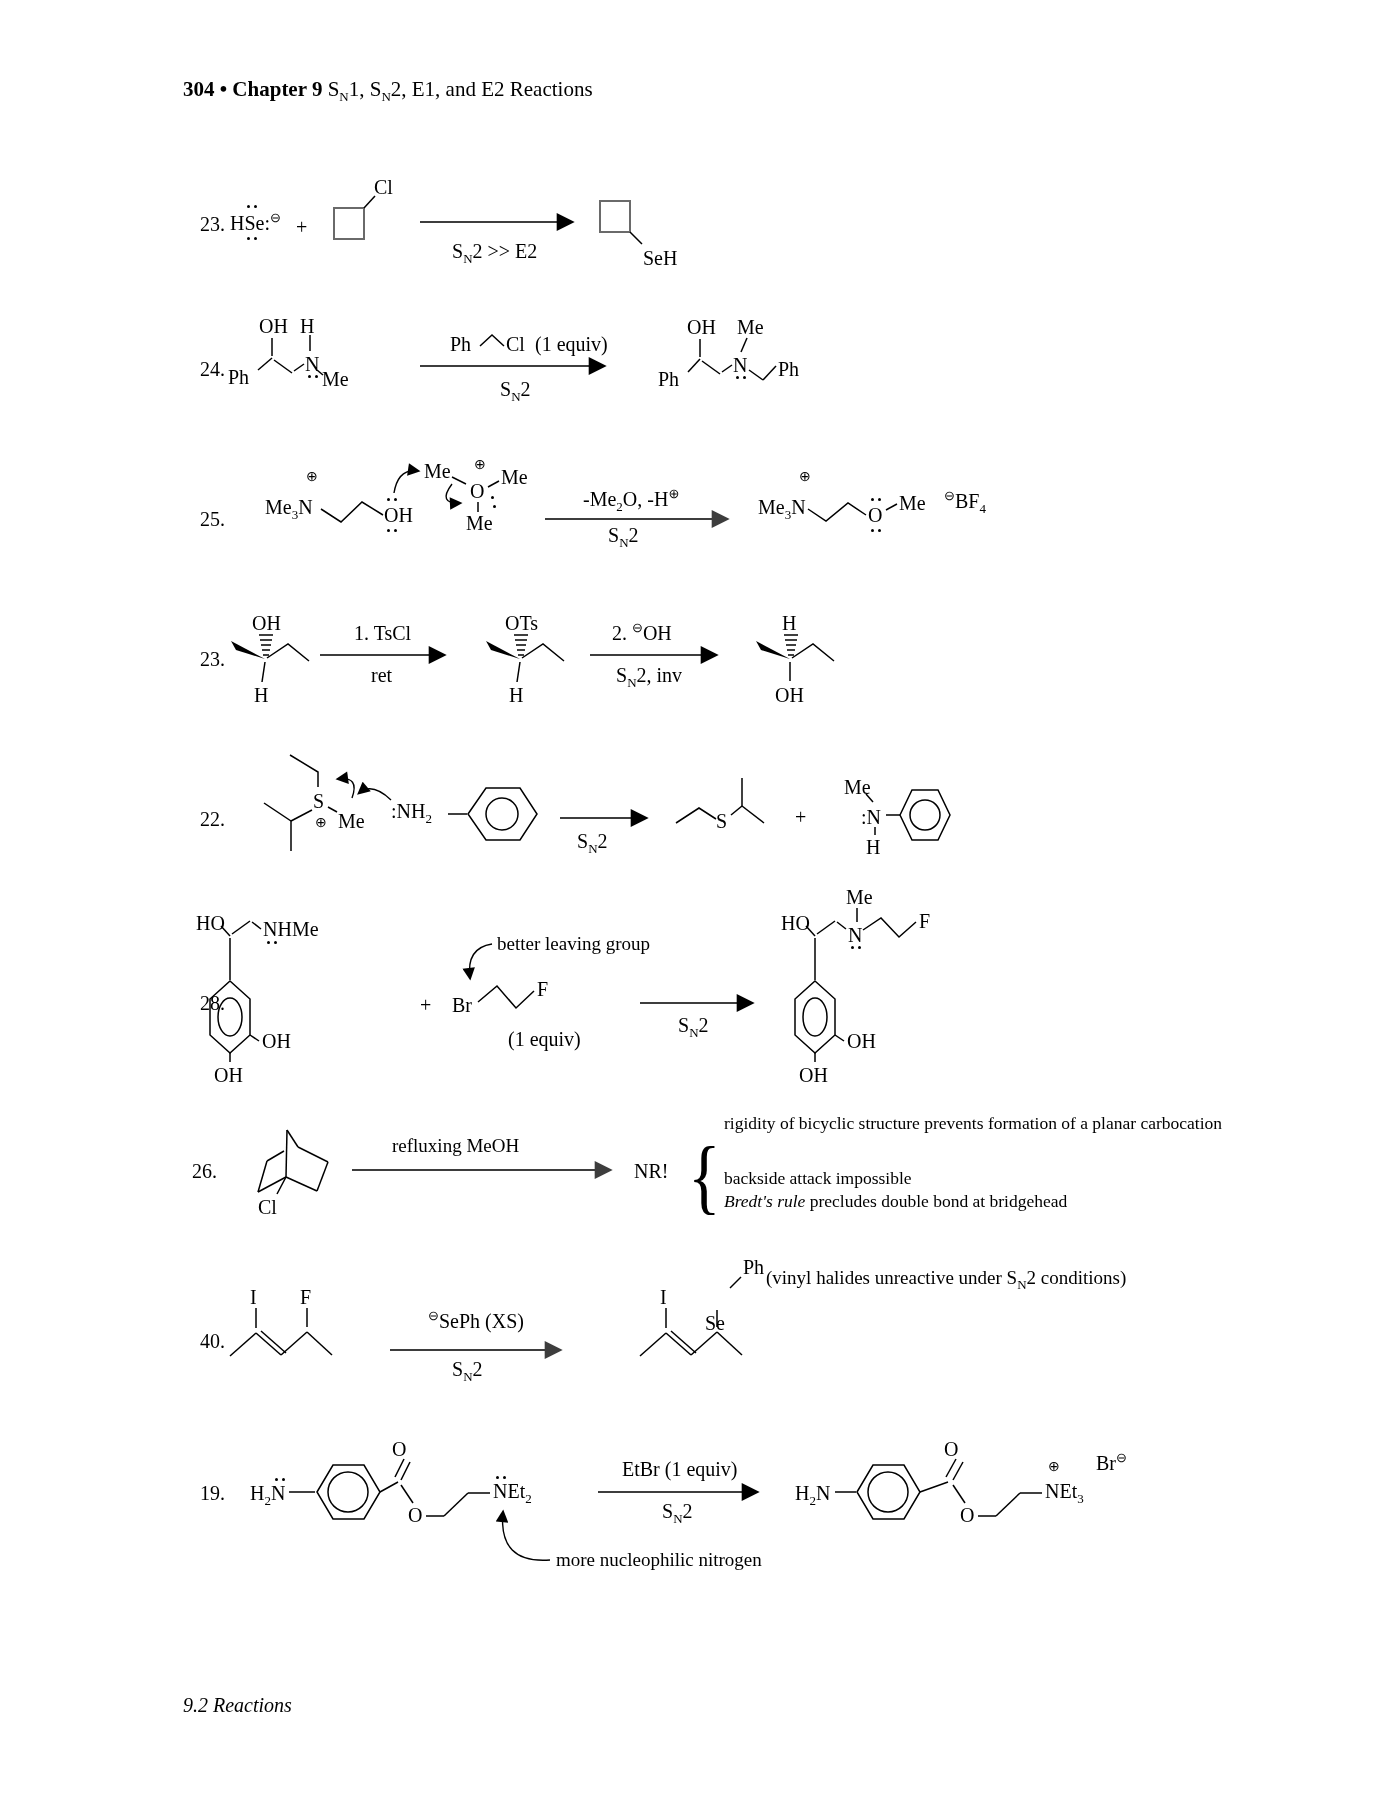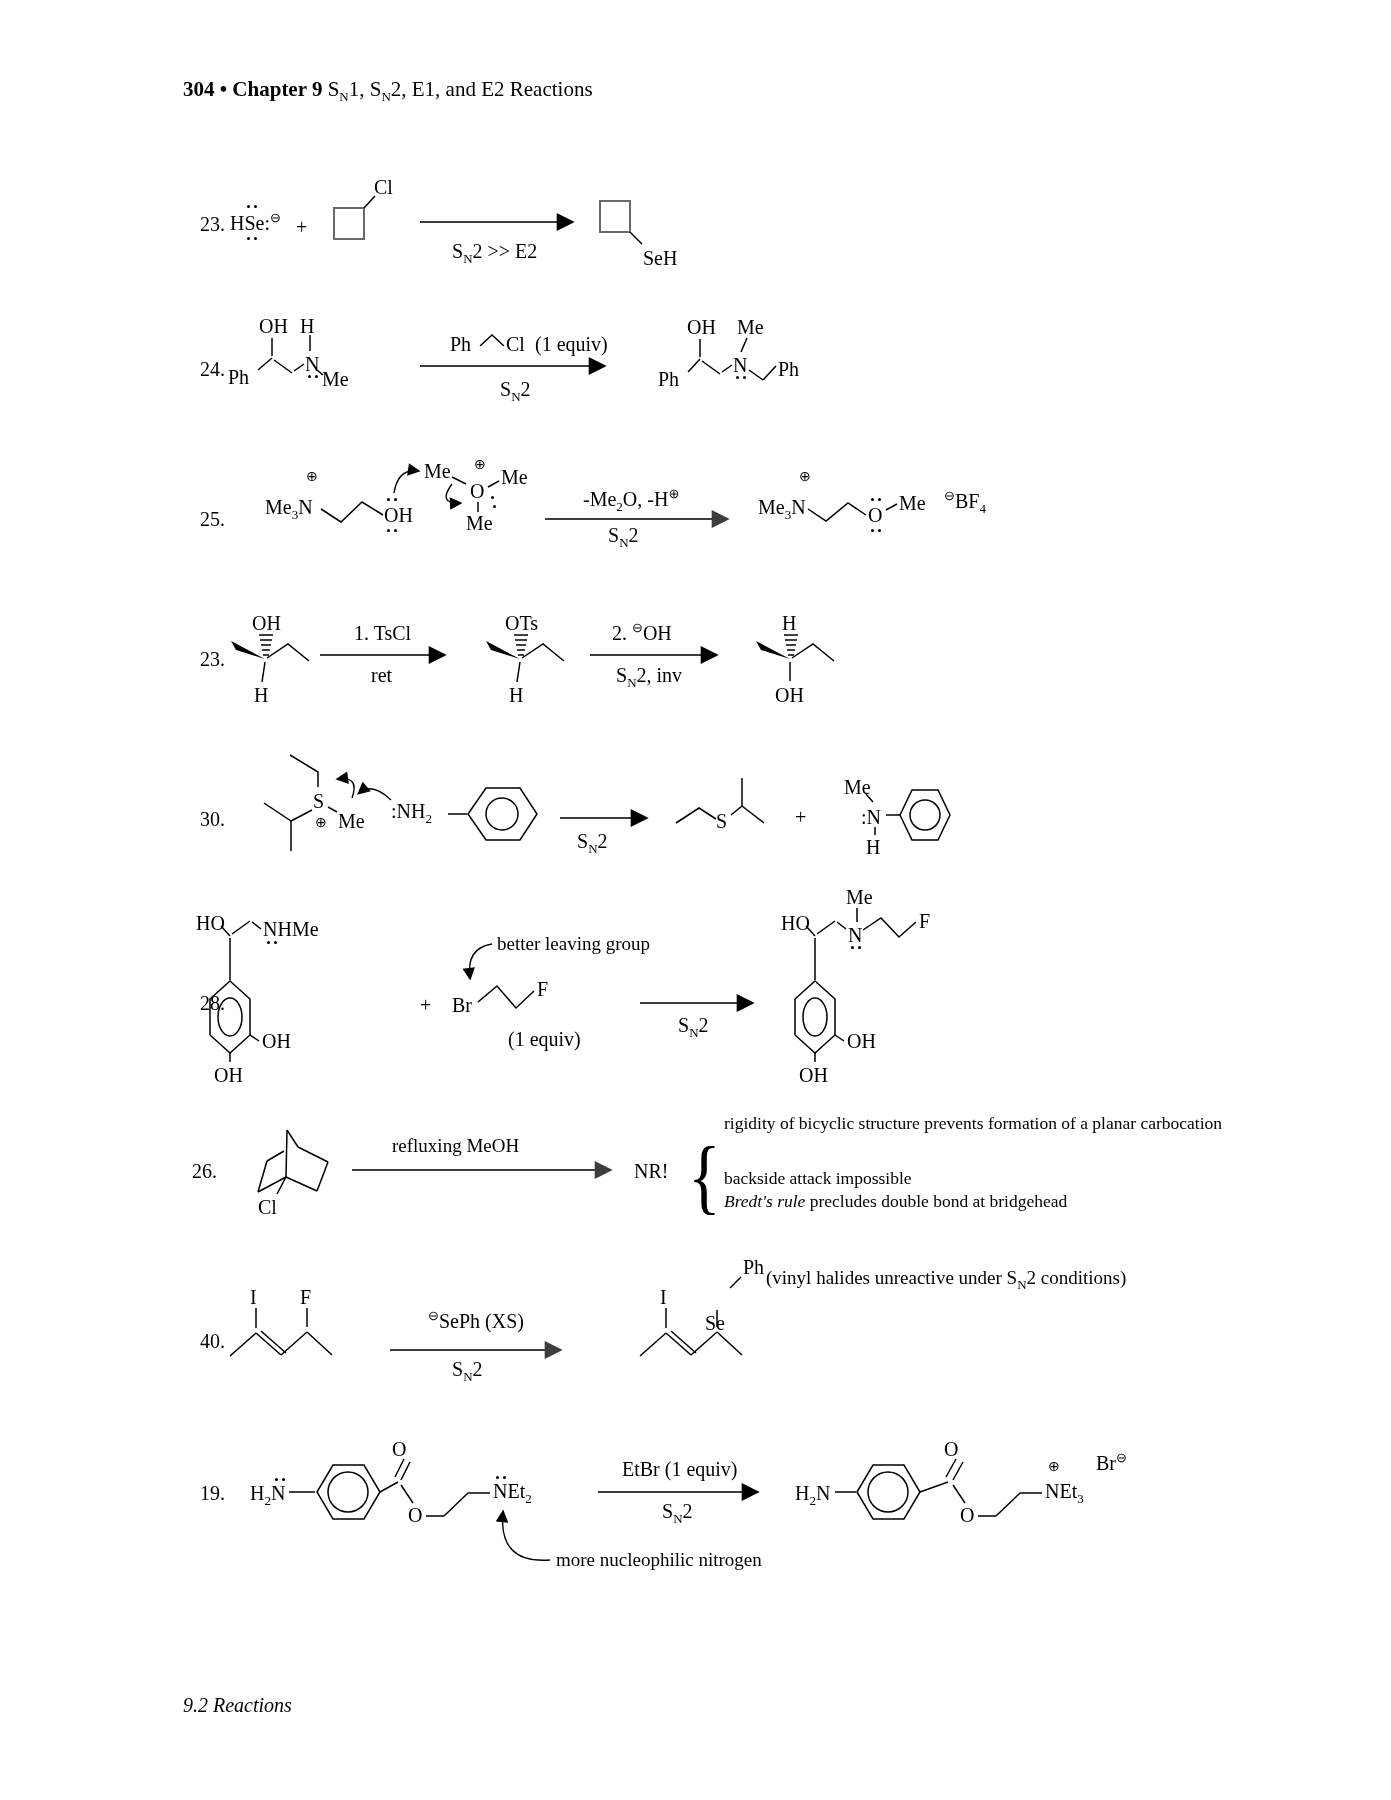--- a/index.html
+++ b/index.html
@@ -280,21 +280,21 @@
 <div class="t" style="left:254px;top:684px">H</div>
 <div class="t" style="left:354px;top:622px">1. TsCl</div>
 <div class="t" style="left:371px;top:664px">ret</div>
 <div class="t" style="left:505px;top:612px">OTs</div>
 <div class="t" style="left:509px;top:684px">H</div>
 <div class="t" style="left:612px;top:622px"><span>2. </span><sup>⊖</sup><span>OH</span></div>
 <div class="t" style="left:616px;top:664px"><span>S</span><sub>N</sub><span>2, inv</span></div>
 <div class="t" style="left:782px;top:612px">H</div>
 <div class="t" style="left:775px;top:684px">OH</div>
 
-<div class="t" style="left:200px;top:808px">30.</div>
+<div class="t" style="left:200px;top:808px">22.</div>
 <div class="t" style="left:313px;top:790px">S</div>
 <div class="circ" style="left:315px;top:816px">⊕</div>
 <div class="t" style="left:338px;top:810px">Me</div>
 <div class="t" style="left:391px;top:800px"><span>:NH</span><sub>2</sub></div>
 <div class="t" style="left:577px;top:830px"><span>S</span><sub>N</sub><span>2</span></div>
 <div class="t" style="left:716px;top:810px">S</div>
 <div class="t" style="left:795px;top:806px">+</div>
 <div class="t" style="left:844px;top:776px">Me</div>
 <div class="t" style="left:861px;top:806px">:N</div>
 <div class="t" style="left:866px;top:836px">H</div>

